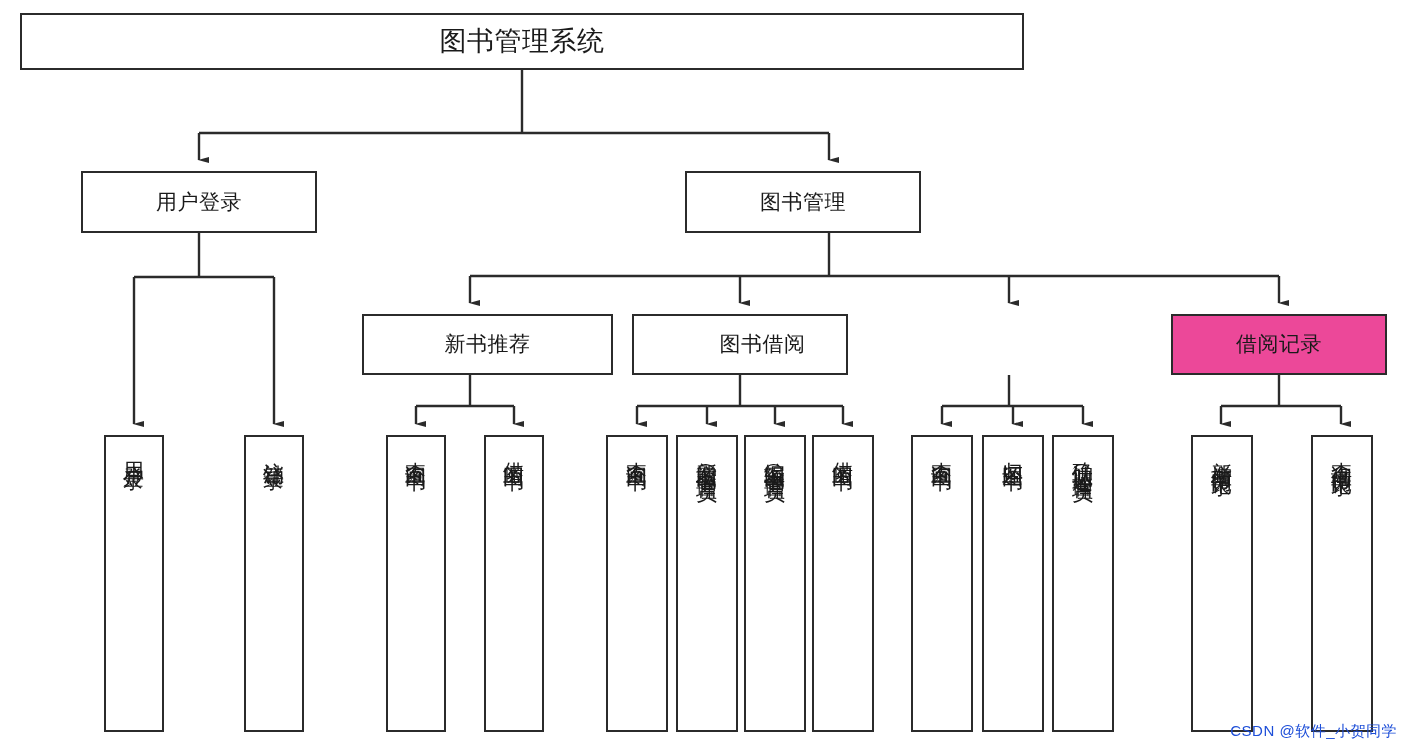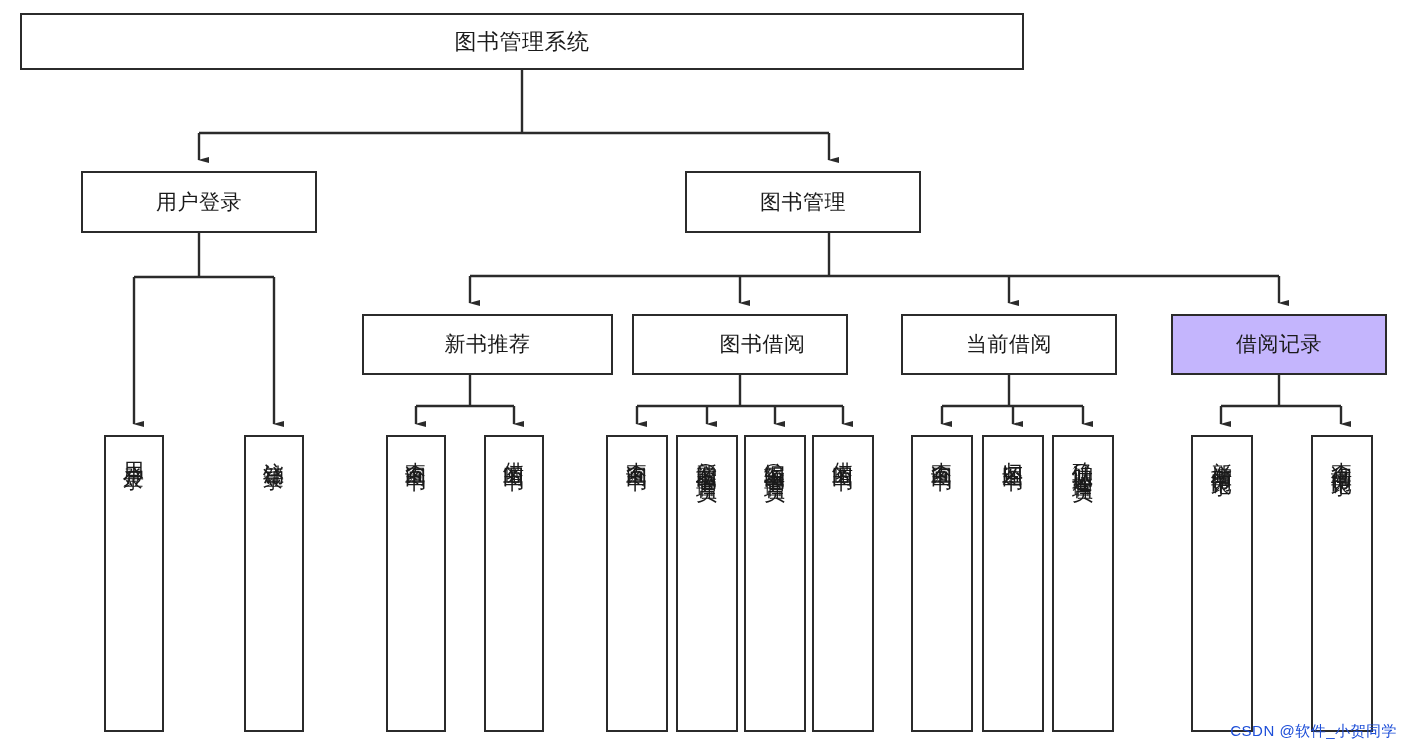--- a/index.html
+++ b/index.html
@@ -42,21 +42,21 @@
     line-height: 1.18;
     color: #1a1a1a;
   }
   
   .node.h .lbl {
     font-size: 21px;
     letter-spacing: 0.5px;
     white-space: nowrap;
   }
   .node.root .lbl {
-    font-size: 22px;
+    font-size: 27px;
   }
   
   .node.v {
     align-items: flex-start;
     justify-content: center;
     padding-top: 8px;
   }
   .node.v .lbl {
     writing-mode: vertical-rl;
     text-orientation: upright;
@@ -142,24 +142,21 @@
   <div class="node h" style="left: 685px; top: 171px; width: 236px; height: 62px; border-color: rgb(43, 43, 43); background: rgb(255, 255, 255); color: rgb(26, 26, 26);">
     <span class="lbl">图书管理</span>
   </div>
 
   <div class="node h" style="left: 362px; top: 314px; width: 251px; height: 61px; border-color: rgb(43, 43, 43); background: rgb(255, 255, 255); color: rgb(26, 26, 26);">
     <span class="lbl">新书推荐</span>
   </div>
   <div class="node h" style="left: 632px; top: 314px; width: 216px; height: 61px; border-color: rgb(43, 43, 43); background: rgb(255, 255, 255); color: rgb(26, 26, 26); padding-left: 45px;">
     <span class="lbl">图书借阅</span>
   </div>
-  <div class="node h" style="left: 901px; top: 314px; width: 216px; height: 61px; border-color: rgb(43, 43, 43); background: rgb(255, 255, 255); color: rgb(26, 26, 26);">
-    <span class="lbl">当前借阅</span>
-  </div>
-  <div class="node h" style="left: 1171px; top: 314px; width: 216px; height: 61px; border-color: rgb(43, 43, 43); background: #c4b5fd; color: rgb(26, 26, 26);">
+  <div class="node h" style="left: 1171px; top: 314px; width: 216px; height: 61px; border-color: rgb(43, 43, 43); background: #ec4899; color: rgb(26, 26, 26);">
     <span class="lbl">借阅记录</span>
   </div>
 
   <div class="node v" style="left: 104px; top: 435px; width: 60px; height: 297px; border-color: rgb(43, 43, 43); background: rgb(255, 255, 255); color: rgb(26, 26, 26);">
     <span class="lbl">用户登录</span>
   </div>
   <div class="node v" style="left: 244px; top: 435px; width: 60px; height: 297px; border-color: rgb(43, 43, 43); background: rgb(255, 255, 255); color: rgb(26, 26, 26);">
     <span class="lbl">注销登录</span>
   </div>
   <div class="node v" style="left: 386px; top: 435px; width: 60px; height: 297px; border-color: rgb(43, 43, 43); background: rgb(255, 255, 255); color: rgb(26, 26, 26);">

